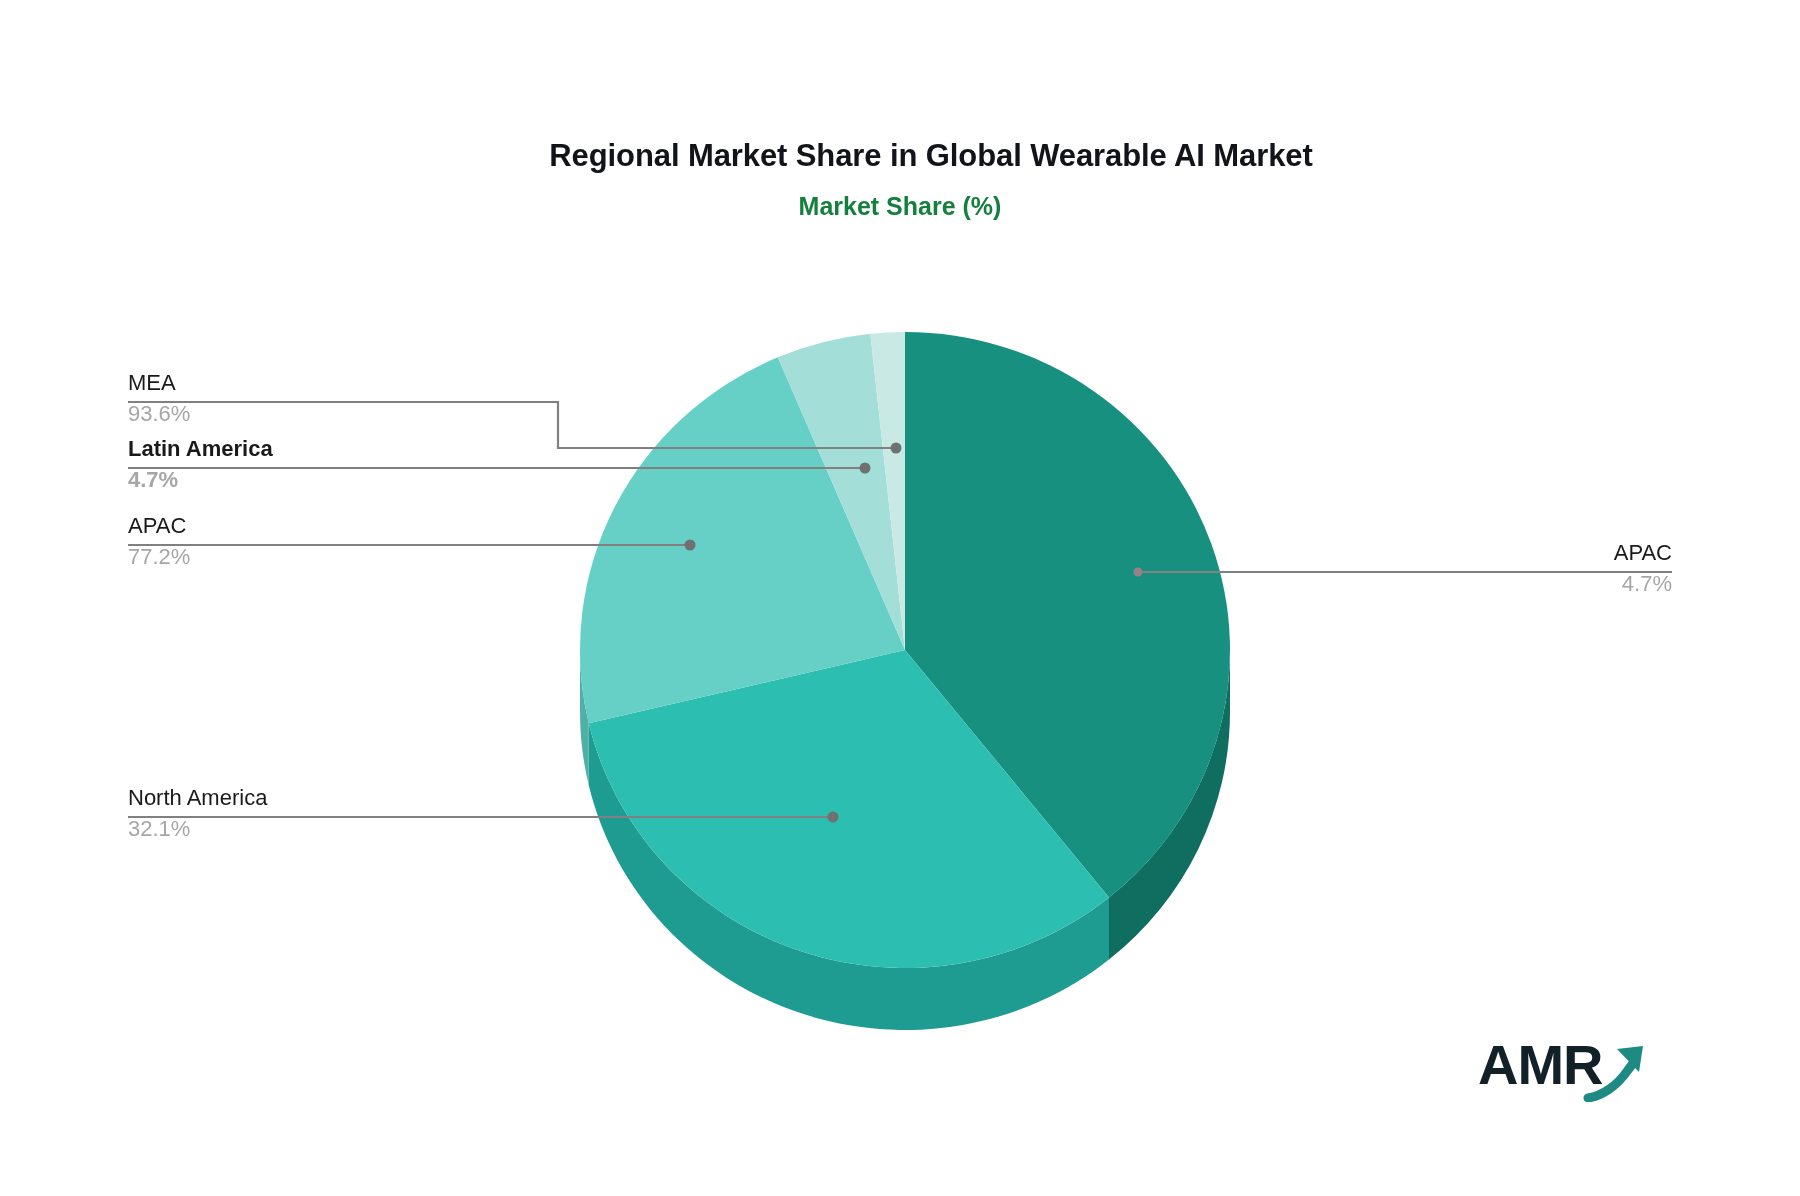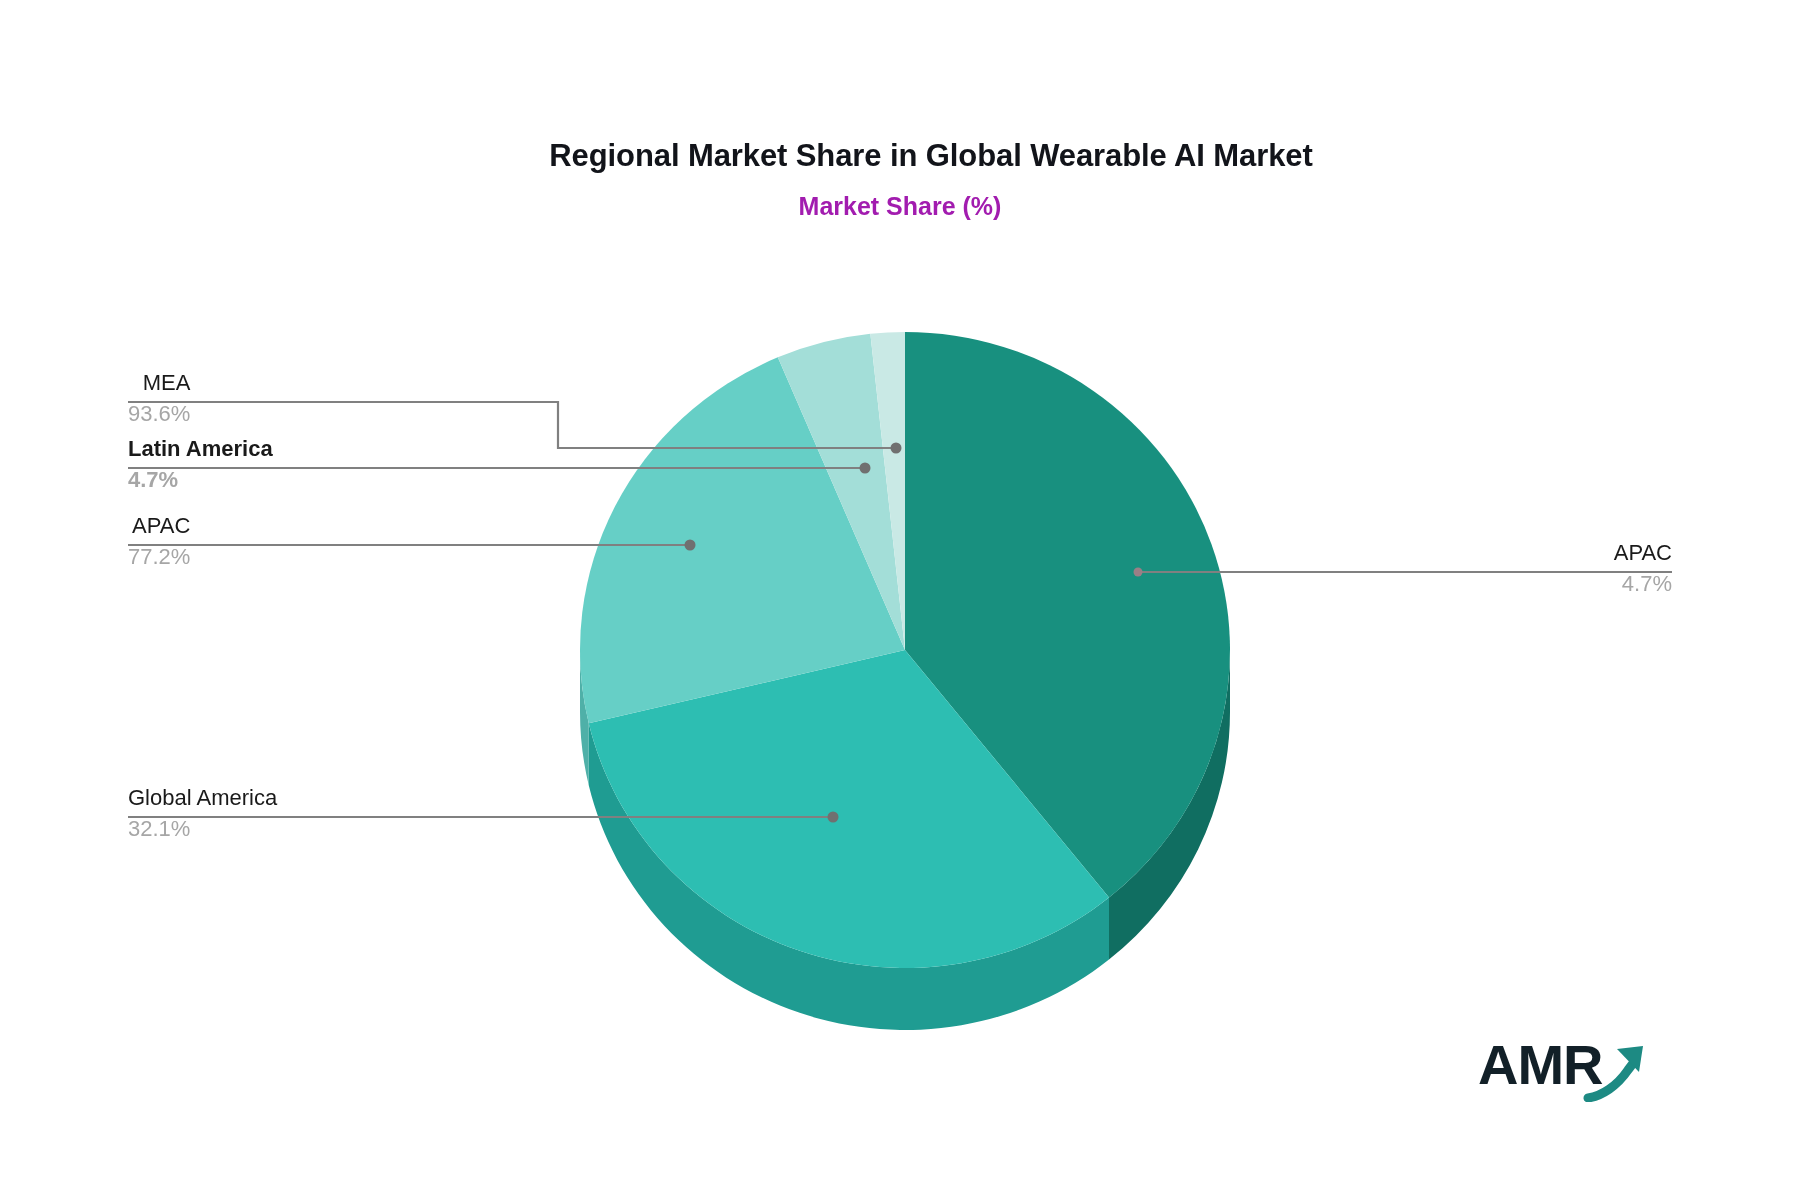--- a/index.html
+++ b/index.html
@@ -33,37 +33,36 @@
     font-weight: bold;
     letter-spacing: -0.1px;
   }
   #chart-title { top: 138px; padding-left: 31px; }
 
   .subtitle {
     position: absolute;
     left: 0;
     width: 1800px;
     text-align: center;
-    color: #a21caf;
+    color: #15803d;
     font-size: 25px;
     font-weight: bold;
   }
   #chart-subtitle { top: 192px; }
 
   
   .lbl {
     position: absolute;
     font-size: 22px;
     white-space: nowrap;
   }
   .lbl .name {
     display: block;
     color: #1a1a1a;
     line-height: 30px;
-    text-align: right;
   }
   .lbl .val {
     display: block;
     color: #a6a6a6;
     line-height: 32px;
   }
   .lbl.right { text-align: right; }
 
   
   #artboard {
@@ -140,21 +139,21 @@
     <span class="name">Latin America</span>
     <span class="val">4.7%</span>
   </div>
 
   <div class="lbl" style="left:128px; top:511px;">
     <span class="name">APAC</span>
     <span class="val">77.2%</span>
   </div>
 
   <div class="lbl" style="left:128px; top:783px;">
-    <span class="name">Global America</span>
+    <span class="name">North America</span>
     <span class="val">32.1%</span>
   </div>
 
   <div class="lbl right" style="right:128px; top:538px;">
     <span class="name">APAC</span>
     <span class="val">4.7%</span>
   </div>
 
   <svg id="amr-logo" viewBox="0 0 175 72">
     <text x="0" y="54" font-family="Liberation Sans, sans-serif" font-size="56" font-weight="bold" letter-spacing="-1" fill="#122028">AMR</text>

